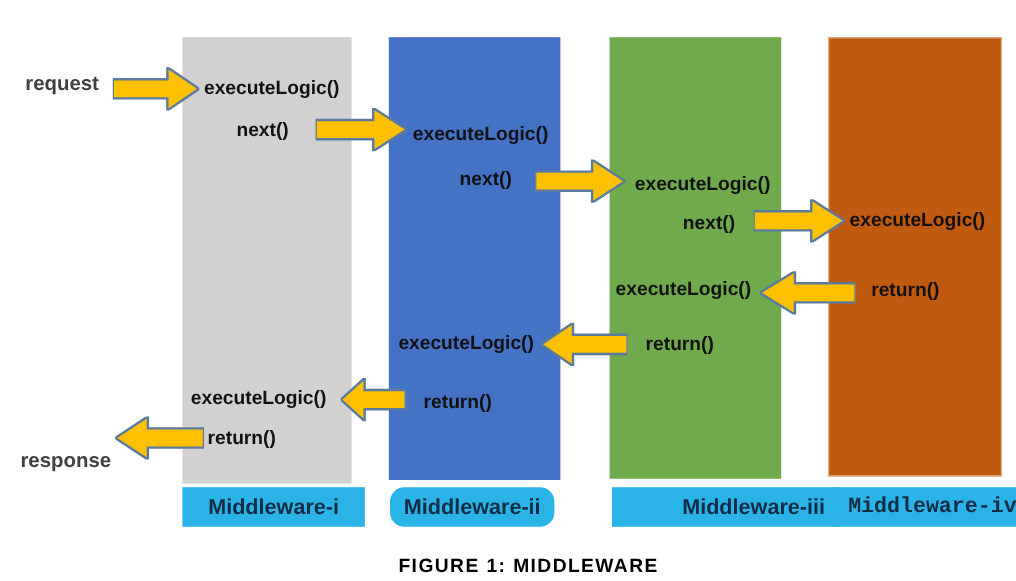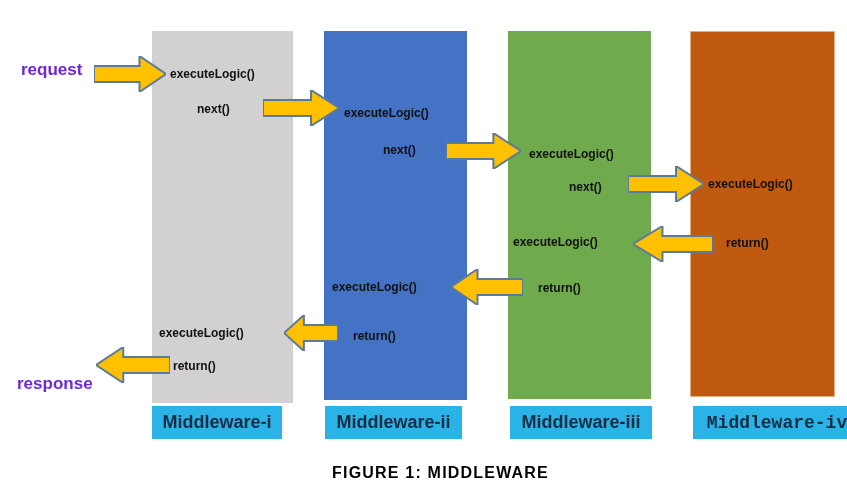--- a/index.html
+++ b/index.html
@@ -9,24 +9,24 @@
   }
   
   .col { position:absolute; top:31px; }
   .col-1 { left:152px; width:141px; height:372px; background:#d2d0d0; }
   .col-2 { left:324px; width:143px; height:369px; background:#4472c4; }
   .col-3 { left:508px; width:143px; height:368px; background:#6faa4c; }
   .col-4 { left:690px; width:145px; height:366px; background:#c05a11; border:1px solid #e0b184; box-sizing:border-box; }
 
   
   .txt {
-    position:absolute; font-weight:bold; font-size:12px; line-height:20px;
+    position:absolute; font-weight:bold; font-size:16px; line-height:20px;
     color:#111111; white-space:nowrap;
   }
-  .endpoint { font-size:17px; color:#6d28d9; }
+  .endpoint { font-size:17px; color:#404040; }
   .t-req      { left:21px;  top:60px; }
   .t-resp     { left:17px;  top:374px; }
   .t-g-exec1  { left:170px; top:64px; }
   .t-g-next   { left:197px; top:99px; }
   .t-b-exec1  { left:344px; top:103px; }
   .t-b-next   { left:383px; top:140px; }
   .t-gr-exec1 { left:529px; top:144px; }
   .t-gr-next  { left:569px; top:177px; }
   .t-o-exec   { left:708px; top:174px; }
   .t-o-return { left:726px; top:233px; }
@@ -49,23 +49,23 @@
   .a7 { left:284px; top:315px; width:54px; height:36px; }
   .a8 { left:96px;  top:347px; width:74px; height:36px; }
   .arrow polygon { fill:#ffc000; stroke:#5b7b9e; stroke-width:2; }
 
   
   .mw-label {
     position:absolute; top:406px; height:33px; background:#29b3e6;
     color:#152c45; font-weight:bold; font-size:18px;
     display:flex; align-items:center; justify-content:center; white-space:nowrap;
   }
-  .mwl-1 { left:152px; width:130px; }
-  .mwl-2 { left:325px; width:137px; }
-  .mwl-3 { left:510px; width:142px; }
+  .mwl-1 { left:152px; width:152px; }
+  .mwl-2 { left:325px; width:137px;border-radius:12px; }
+  .mwl-3 { left:510px; width:142px;padding-left:47px; }
   .mwl-4 { left:693px; width:168px;font-family:Liberation Mono, monospace; }
 
   
   .caption {
     position:absolute; left:34px; right:0; top:464px; text-align:center;
     font-weight:bold; font-size:16px; letter-spacing:1.2px; color:#000000;
   }
 </style>
 </head>
 <body>

